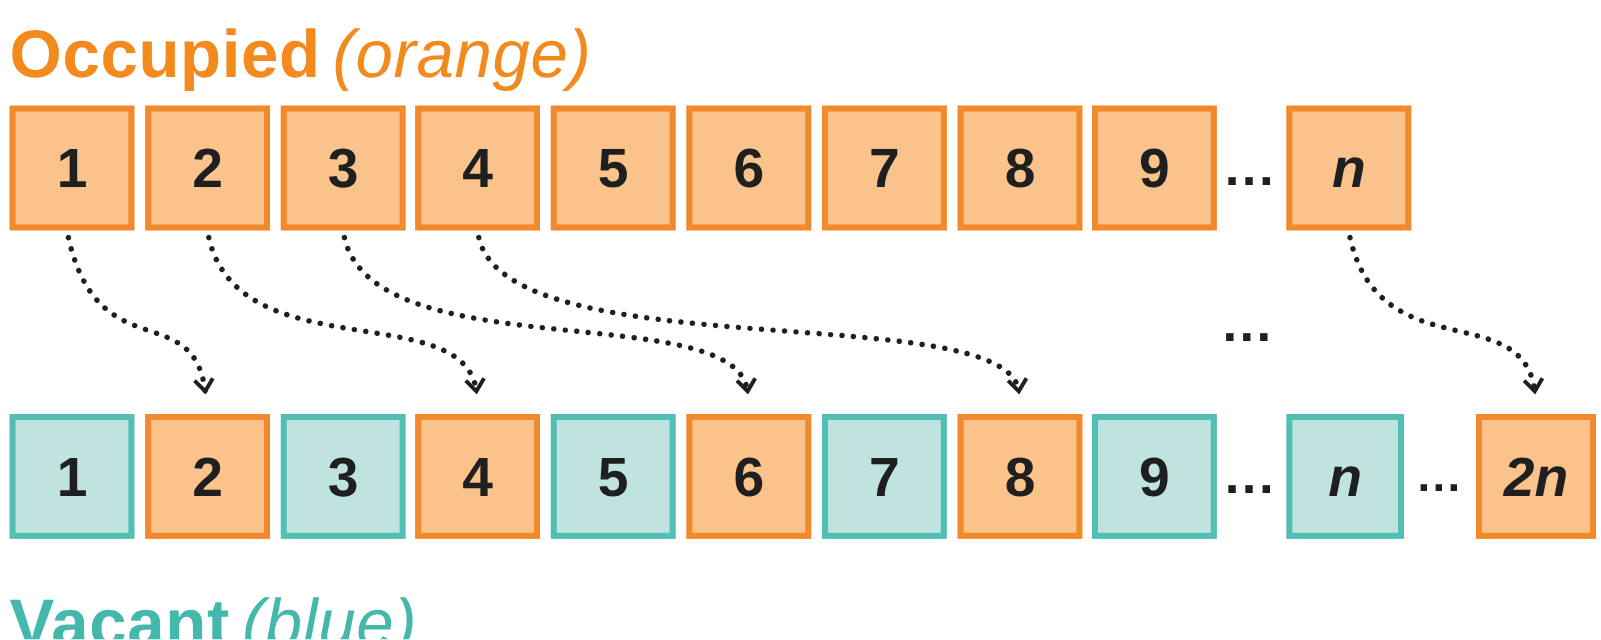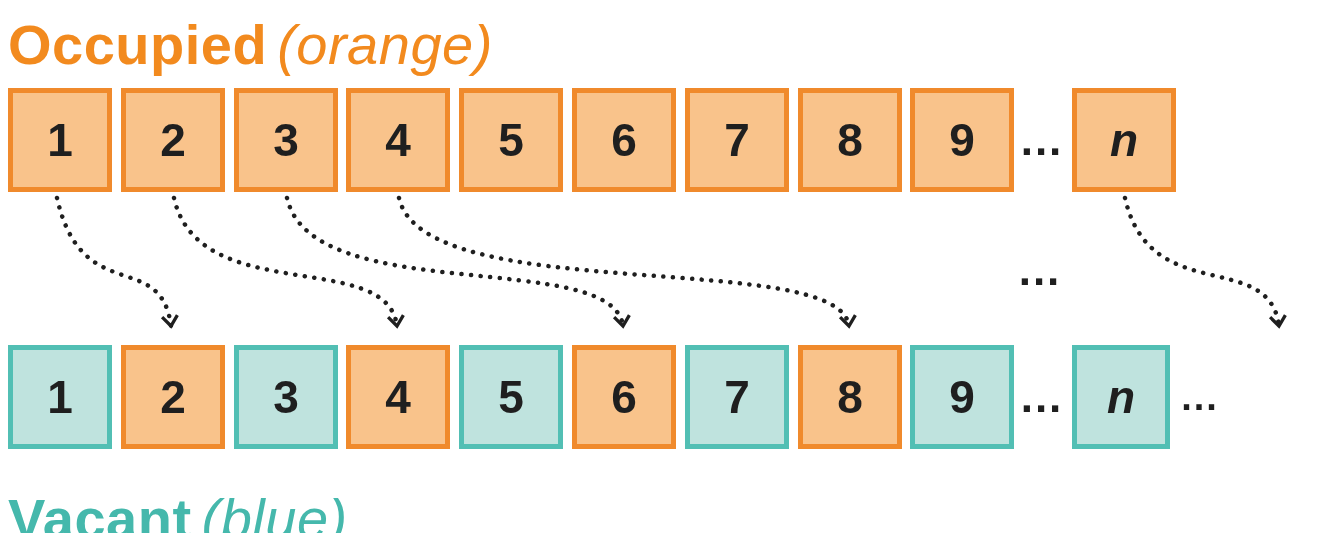--- a/index.html
+++ b/index.html
@@ -127,18 +127,21 @@
       <span>8</span>
     </div>
   <div class="box teal" style="left:910px;top:345px;">
       <span>9</span>
     </div>
   <div class="ellipsis" style="left:1012px;top:345px;width:60px;height:104px;">...</div>
   <div class="box teal italic" style="left:1072px;top:345px;width:98px;">
       <span>n</span>
     </div>
   <div class="ellipsis" style="left:1172px;top:345px;width:56px;height:104px;font-size:38px;">...</div>
+  <div class="box orange italic" style="left:1230px;top:345px;width:100px;">
+      <span>2n</span>
+    </div>
 
   <div class="row-label label-teal" style="left:8px;top:486px;">
     <span>Vacant</span><span class="lab-italic">(blue)</span>
   </div>
 
 </div>
 
 </body></html>

